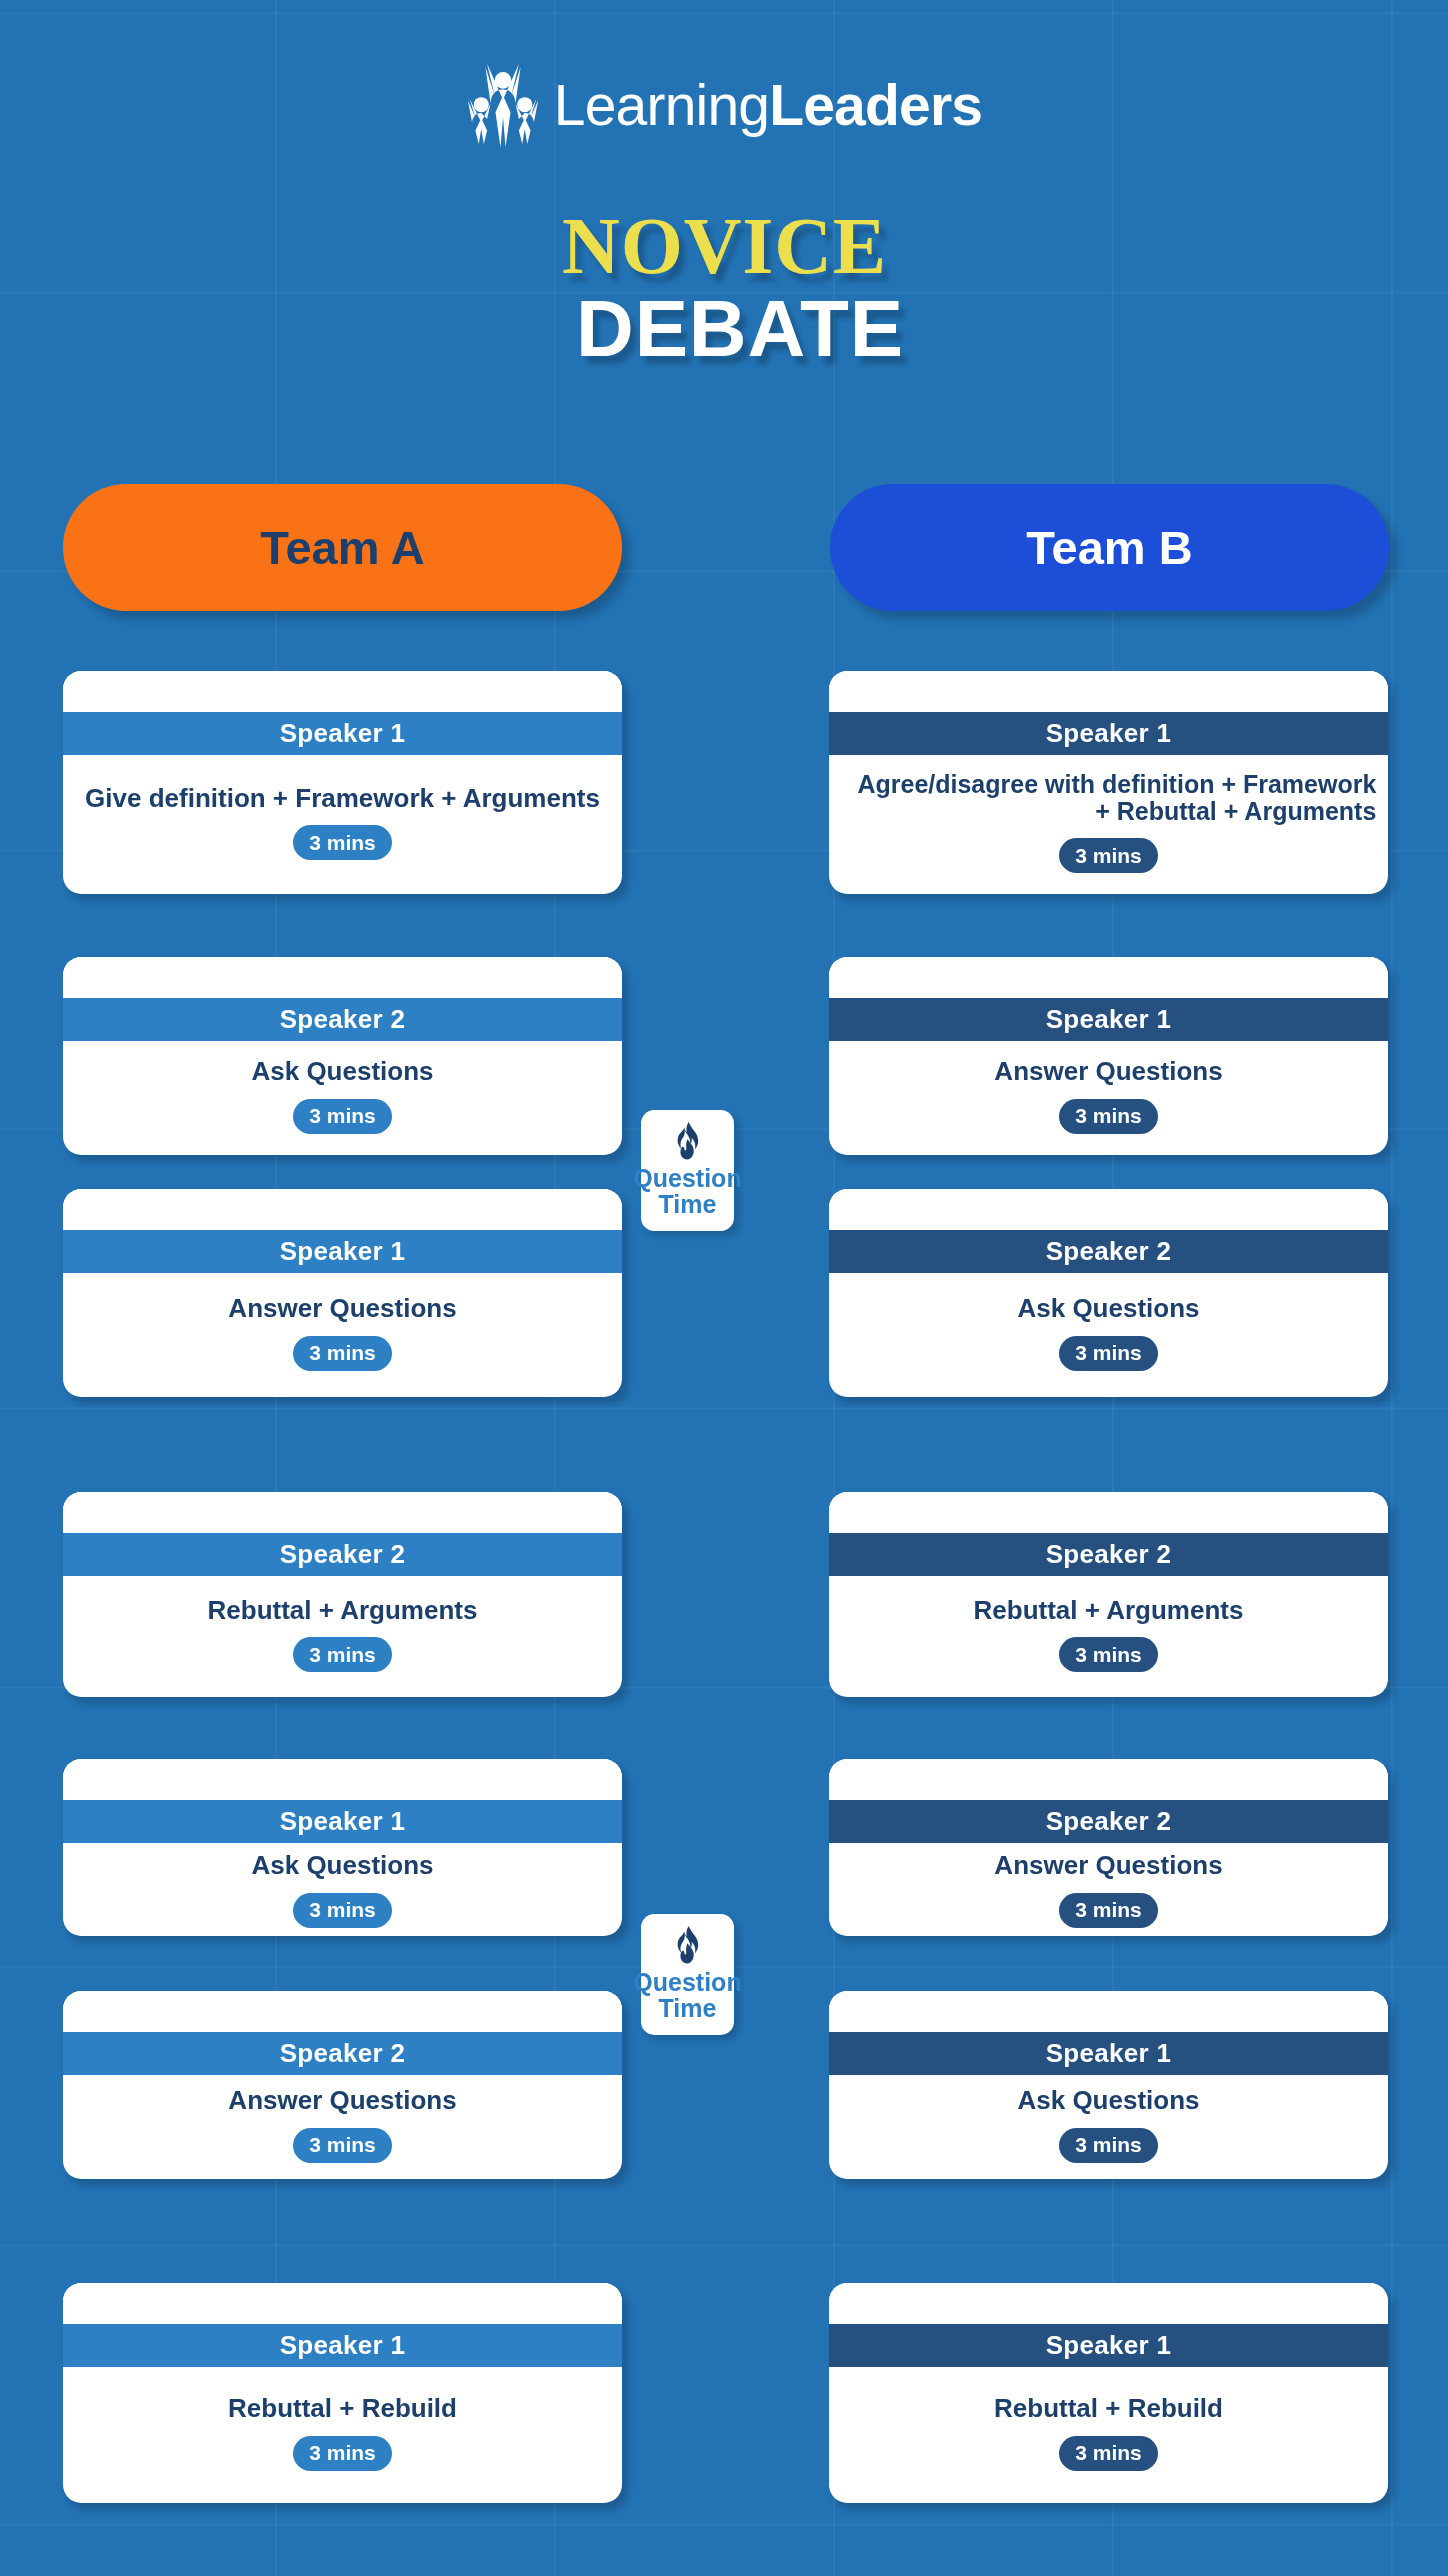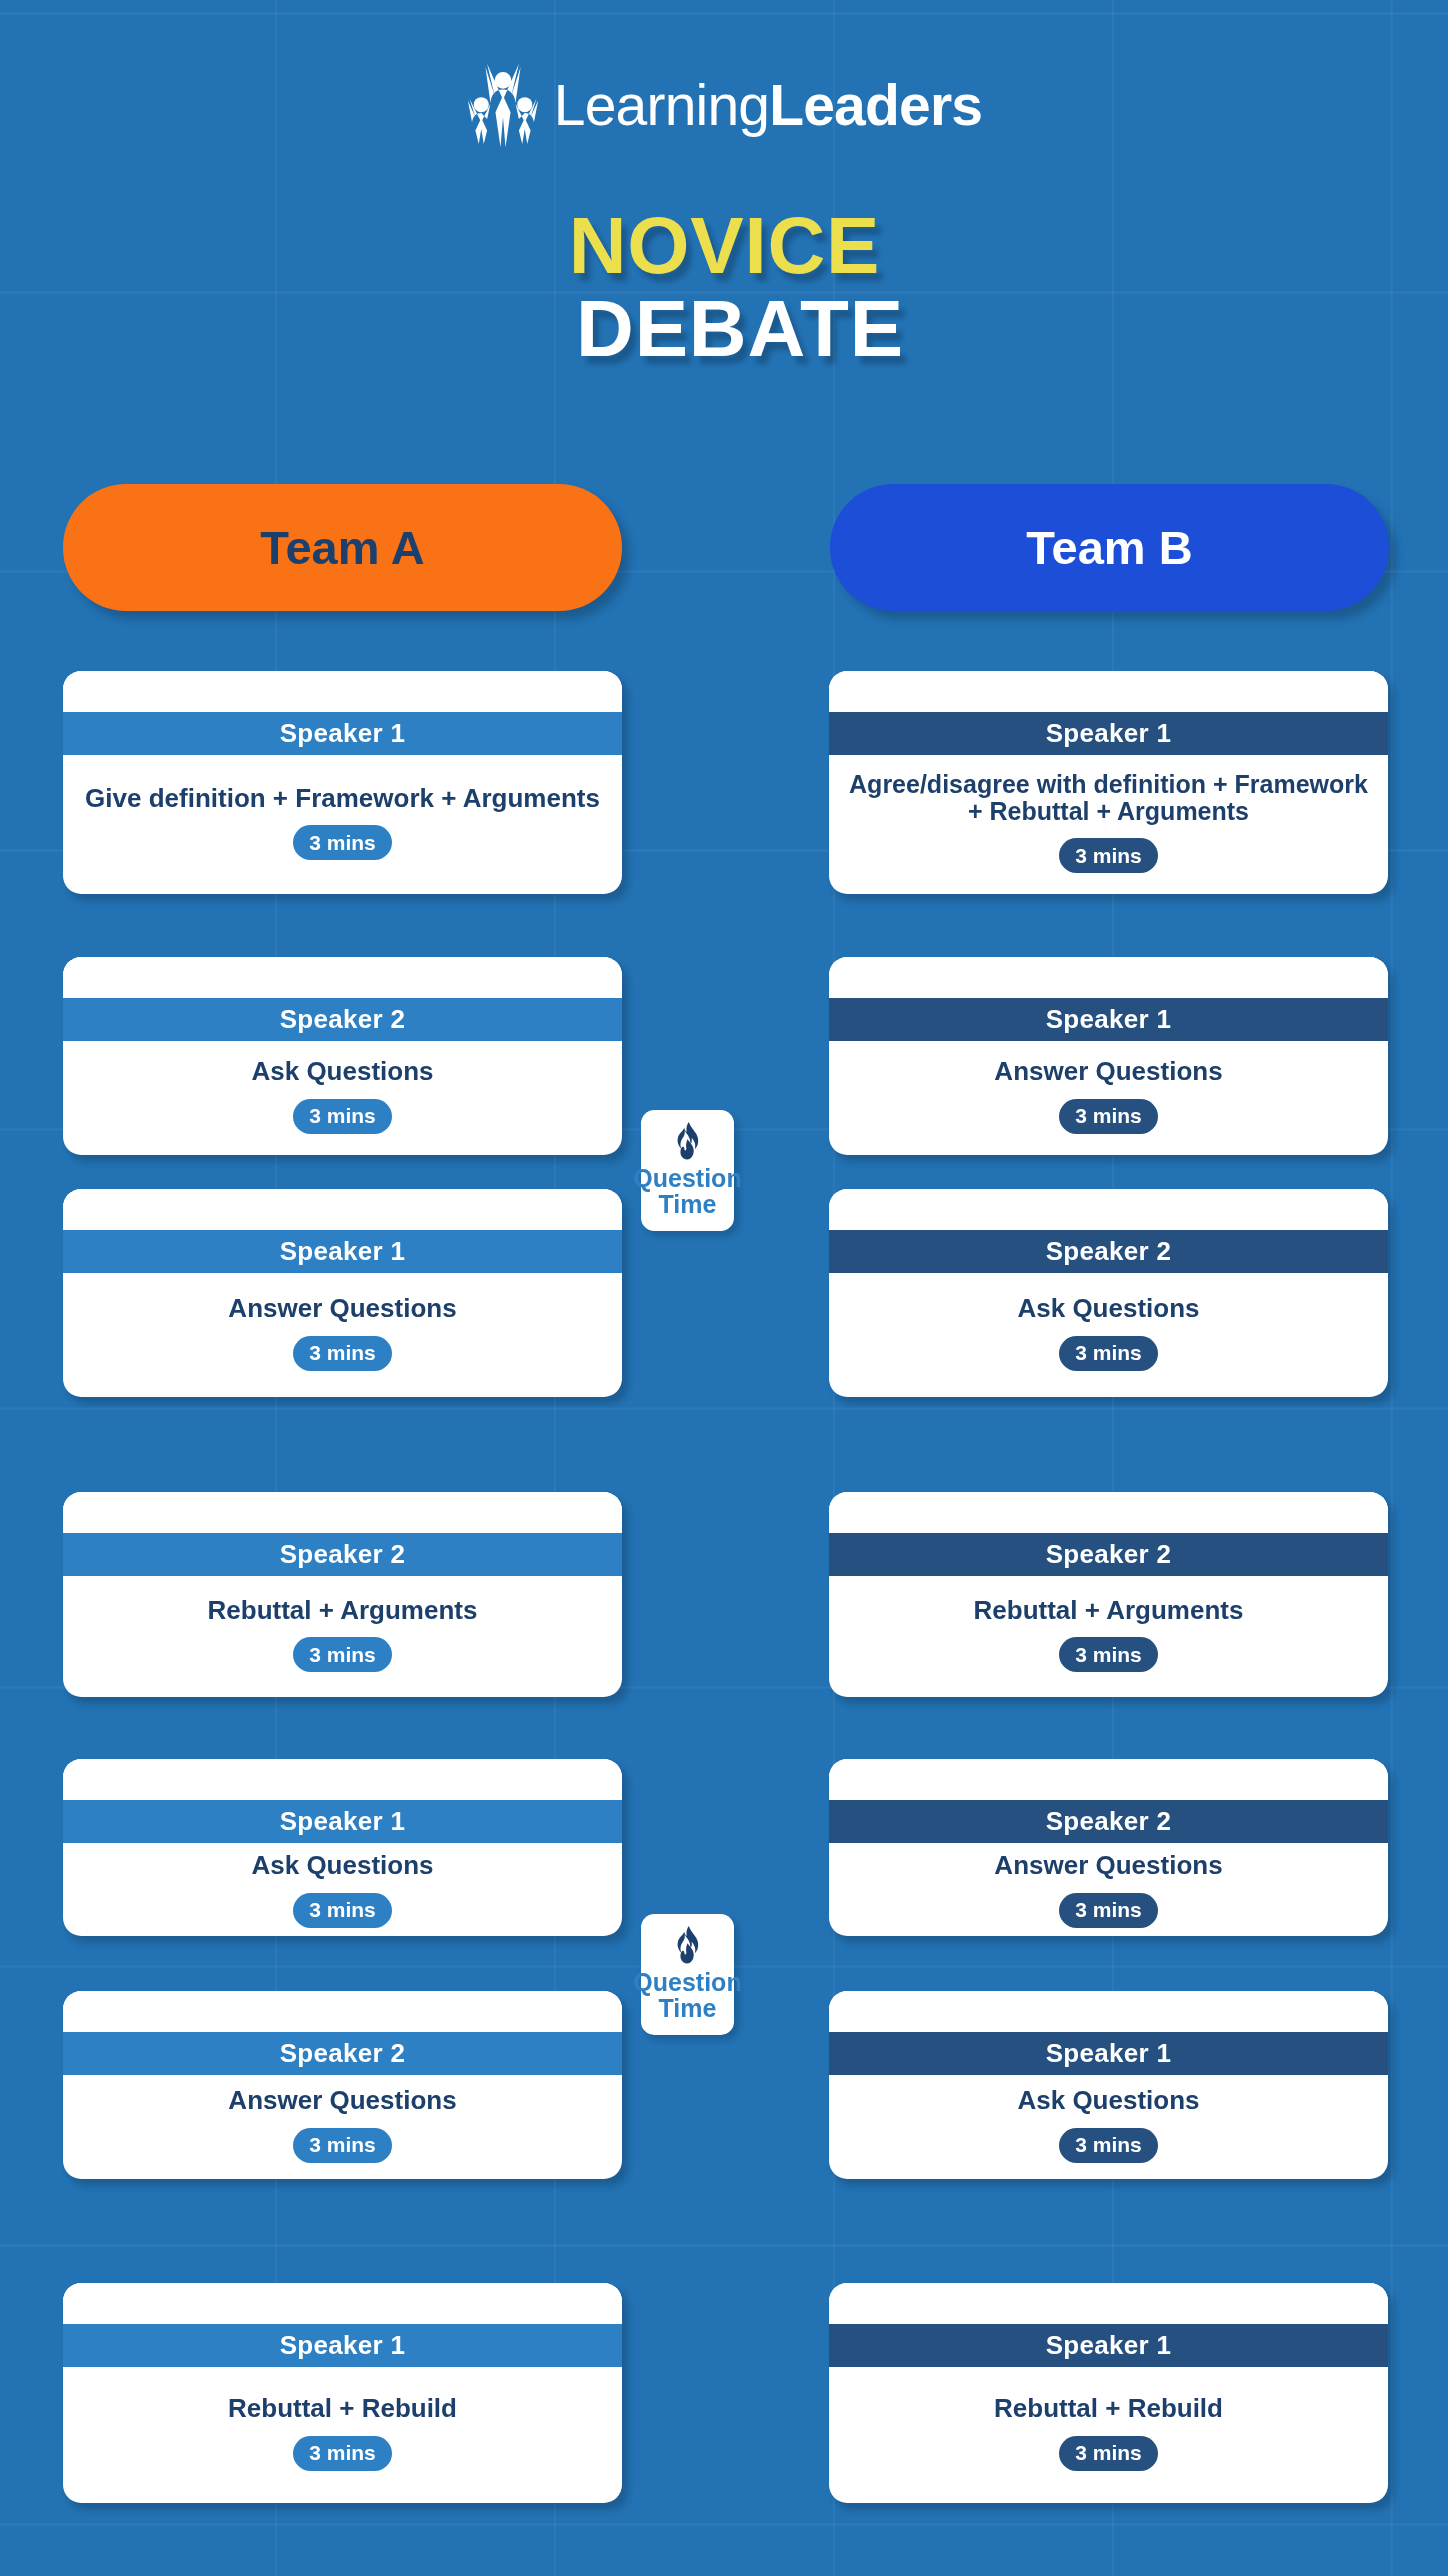--- a/index.html
+++ b/index.html
@@ -64,21 +64,21 @@
     text-align:center;
     line-height:0.98;
   }
   #title-line-1, #title-line-2 {
     display:block;
     font-size:80px;
     font-weight:800;
     letter-spacing:0.8px;
     text-shadow:5.8px 7.5px 5px rgba(0,0,0,0.22);
   }
-  #title-line-1 { color:#ecdf4d; }
+  #title-line-1 { color:#ecdf4d;font-family:Liberation Serif, serif; }
   #title-line-2 { color:#ffffff; margin-top:5px;margin-left:31px; }
 
   
   #team-row {
     position:absolute;
     top:484px;
     left:63px;
     width:1326px;
     display:flex;
     justify-content:space-between;
@@ -131,21 +131,21 @@
     justify-content:center;
     padding:8.3px 11.7px 13.3px;
   }
   .card-desc {
     color:#1d3f6b;
     font-size:26px;
     font-weight:700;
     text-align:center;
     line-height:1.08;
   }
-  .card-desc.tight { font-size:25px; }
+  .card-desc.tight { font-size:25px;text-align:right; }
   .time-pill {
     margin-top:13.3px;
     min-width:98px;
     height:35px;
     padding:0 16.7px;
     border-radius:17.5px;
     display:inline-flex;
     align-items:center;
     justify-content:center;
     color:#ffffff;

